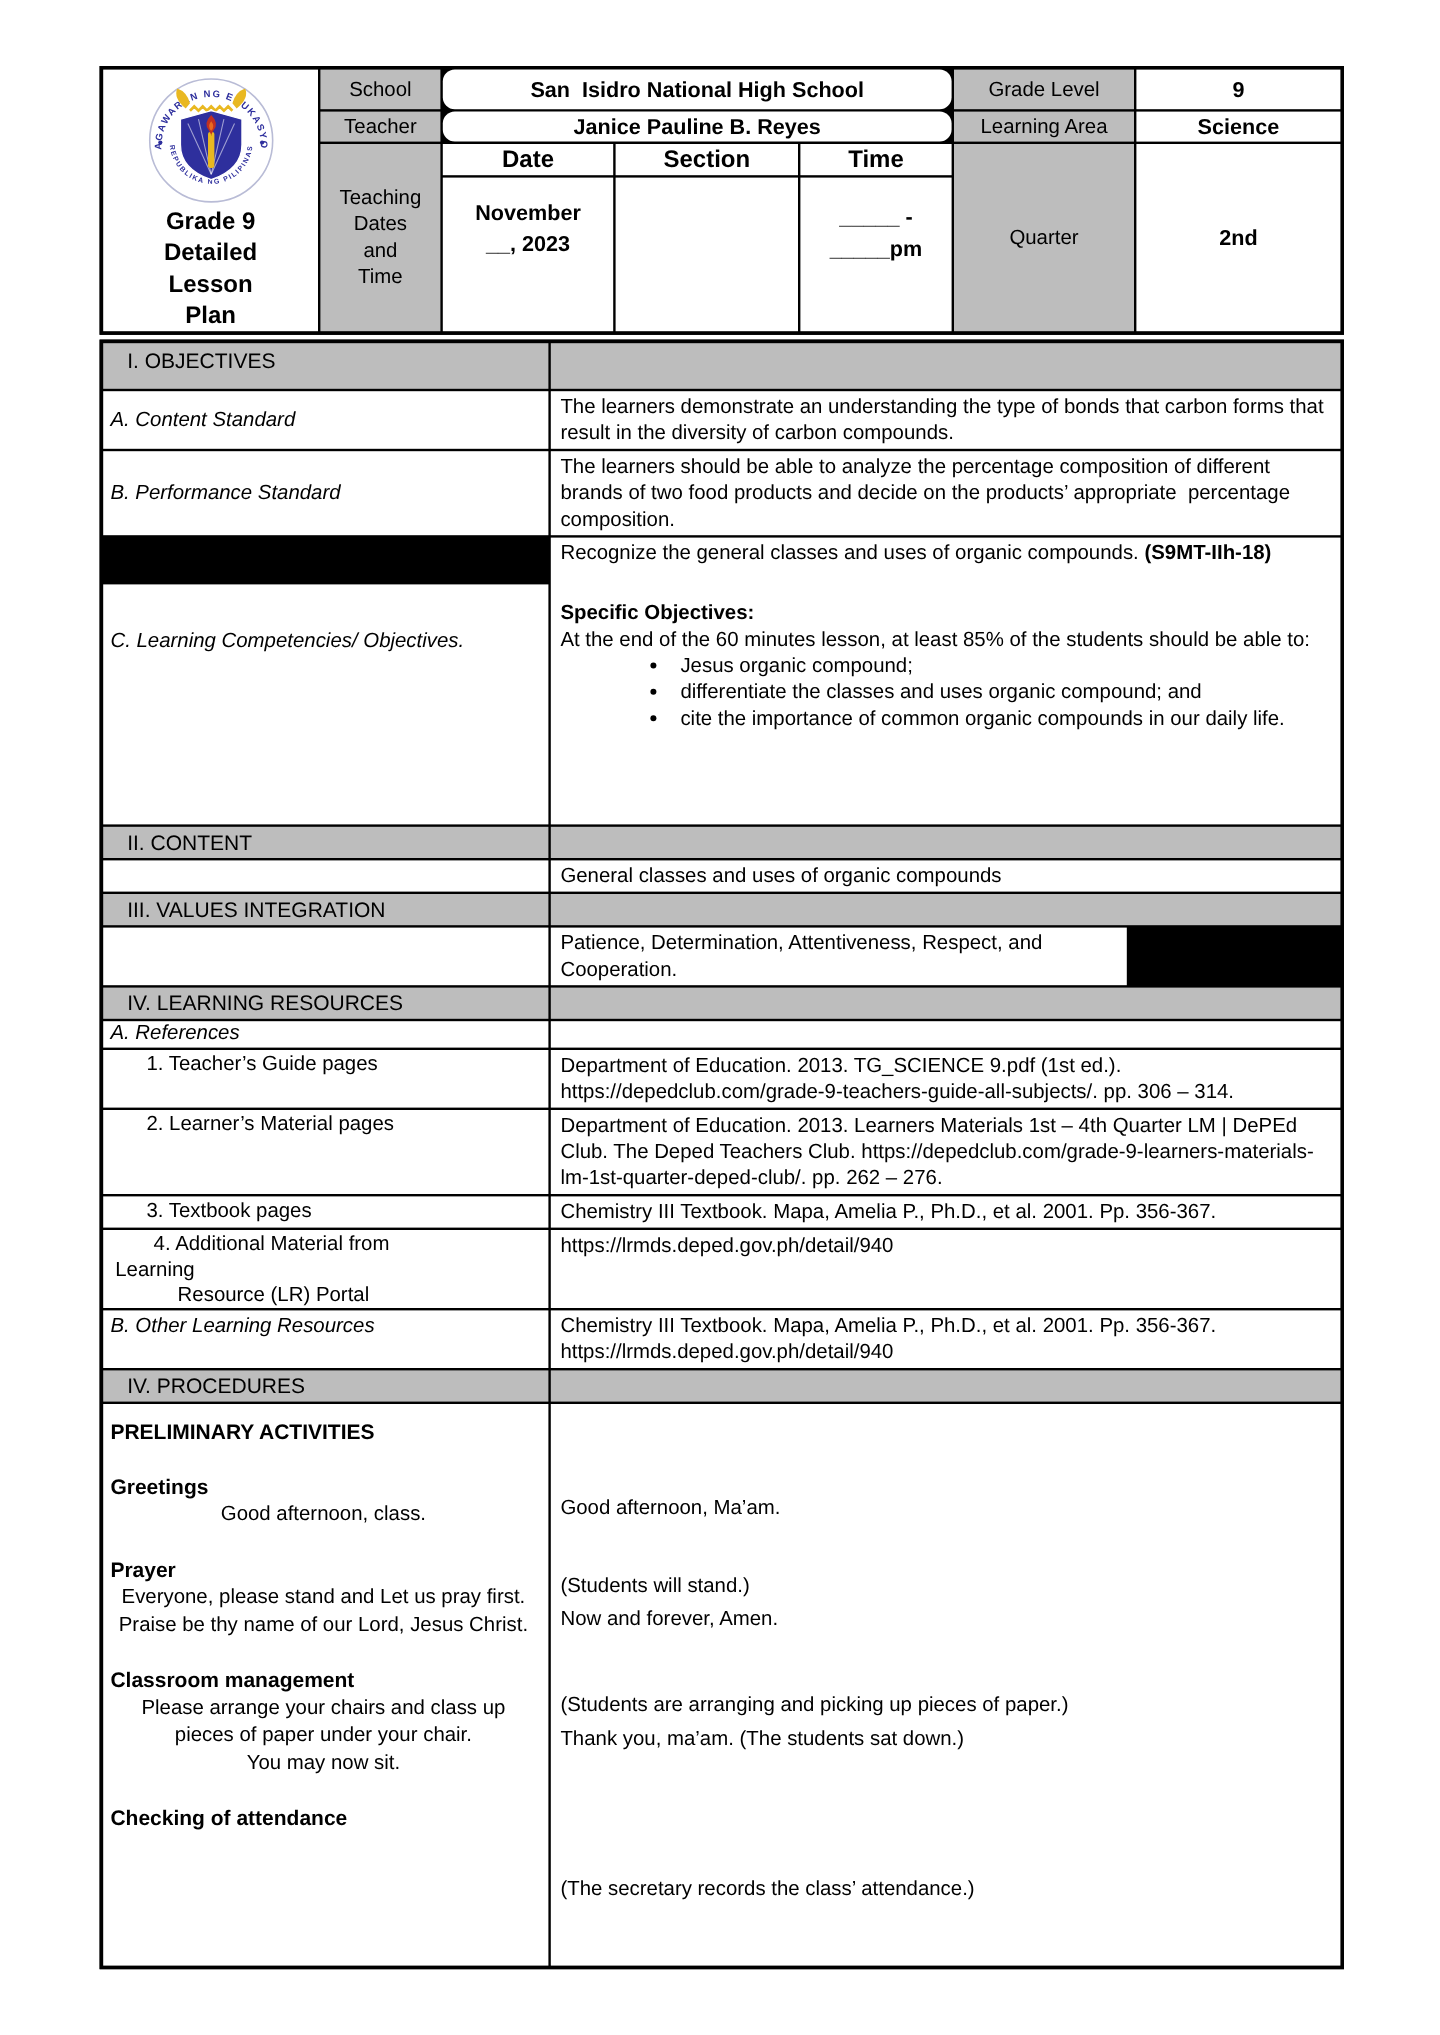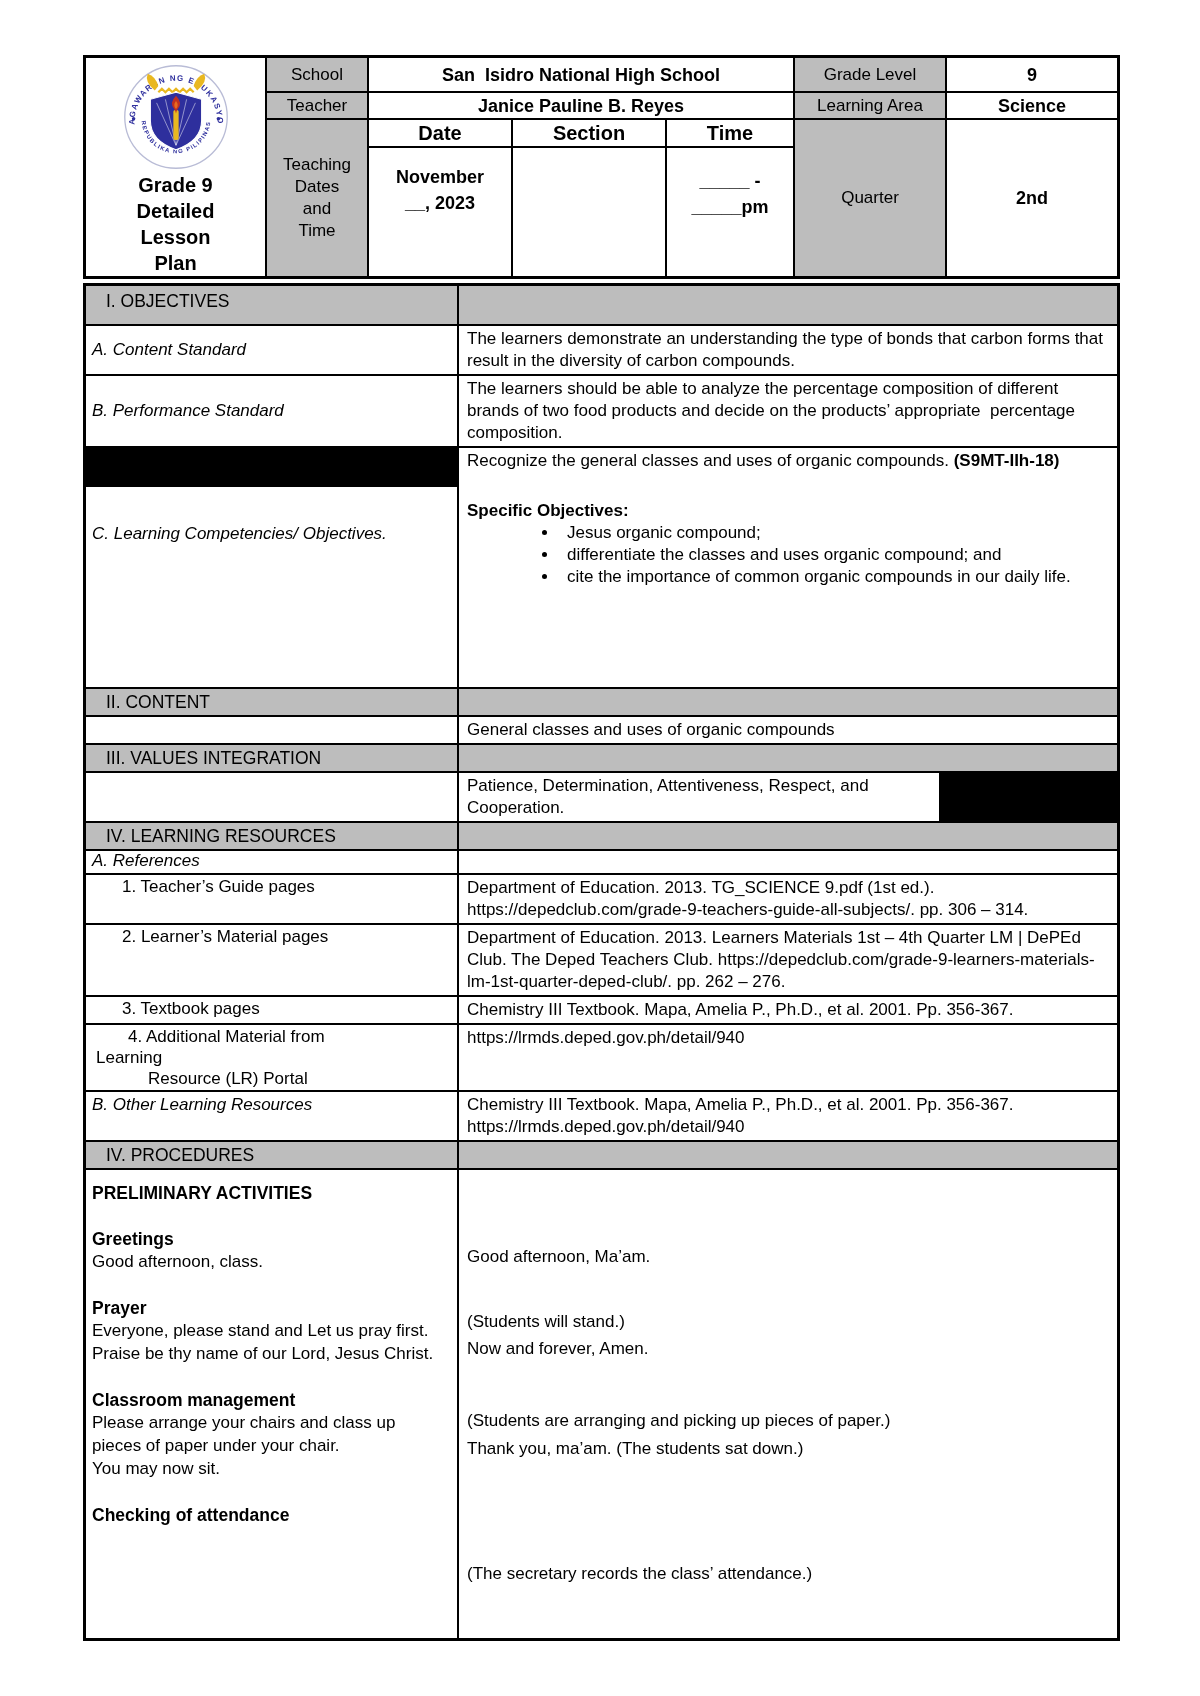--- a/index.html
+++ b/index.html
@@ -18,21 +18,21 @@
 
   
   .header-tbl {
     position:absolute; left:83px; top:55px; width:1037px;
     grid-template-columns:179px 100px 142px 152px 126px 150px 170px;
     grid-template-rows:33px 25px 156px;
   }
   .logo-cell { grid-row:1/4; grid-column:1; display:flex; flex-direction:column; align-items:center; padding-top:6px; }
   .logo-caption { font-weight:bold; font-size:20px; line-height:26px; text-align:center; margin-top:2px; }
   .hl { font-size:17px; }
-  .span3 { grid-column:3/6; }
+  .span3 { grid-column:3/6;border-radius:10px; }
   .schedule { grid-column:3/6; grid-row:3; background:#000; display:grid;
     grid-template-columns:142px 152px 126px; grid-template-rows:26px auto; gap:2px; }
   .sched-h { background:#fff; font-weight:bold; display:flex; align-items:center; justify-content:center; font-size:20px; }
   .sched-v { background:#fff; text-align:center; font-weight:bold; font-size:18px; line-height:26px; }
   .date-v { padding-top:16px; }
   .time-v { padding-top:20px; }
 
   
   .main-tbl { position:absolute; left:83px; top:283px; width:1037px; grid-template-columns:371px 658px; }
   .sec-head { font-weight:normal; font-size:17.5px; padding:2px 20px; }
@@ -48,21 +48,21 @@
   .bullets li { line-height:22px; padding-left:8px; }
   .ref-label { padding:1px 6px 1px 36px; }
   .ref4 div { line-height:21px; }
   .ref4 .l1 { padding-left:36px; }
   .ref4 .l2 { padding-left:4px; }
   .ref4 .l3 { padding-left:56px; }
 
   
   .proc-left { padding:12px 10px 0 6px; }
   .proc-left .head { font-weight:bold; font-size:17.5px; }
-  .proc-left .t { line-height:23px; }
+  .proc-left .t { line-height:23px;text-align:center; }
   .proc-left .gap24 { height:24px; }
   .proc-right { position:relative; }
   .proc-right p { position:absolute; left:8px; right:6px; line-height:23px; font-size:17px; }
 
   
   .seal-ring { fill:#2e2f9d; font-weight:bold; letter-spacing:1.5px; }
 </style>
 </head>
 <body>
 
@@ -157,20 +157,21 @@
     <div class="cell txt h48">The learners demonstrate an understanding the type of bonds that carbon forms that result in the diversity of carbon compounds.</div>
 
     <div class="cell lab vcenter h62">B. Performance Standard</div>
     <div class="cell txt pre h62">The learners should be able to analyze the percentage composition of different brands of two food products and decide on the products’ appropriate  percentage composition.</div>
 
     <div class="cell lab comp-label h200">C. Learning Competencies/ Objectives.</div>
     <div class="cell txt comp-cell h200">
       <p><span>Recognize the general classes and uses of organic compounds. </span><span class="bold">(S9MT-IIh-18)</span></p>
       <div class="blockgap"></div>
       <p class="bold">Specific Objectives:</p>
+      <p>At the end of the 60 minutes lesson, at least 85% of the students should be able to:</p>
       <ul class="bullets">
         <li>Jesus organic compound;</li>
         <li>differentiate the classes and uses organic compound; and</li>
         <li>cite the importance of common organic compounds in our daily life.</li>
       </ul>
     </div>
 
     <div class="cell gray sec-head h22">II. CONTENT</div>
     <div class="cell gray h22"></div>
     <div class="cell h22"></div>

